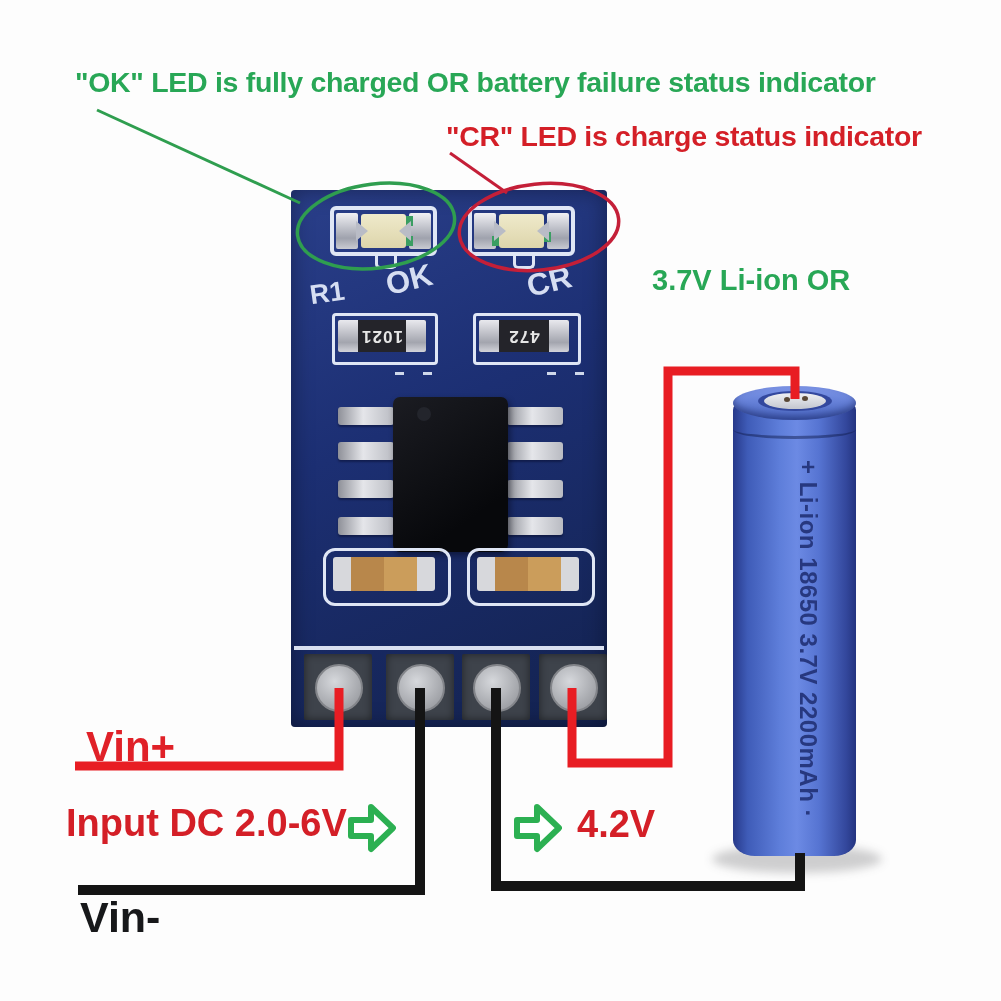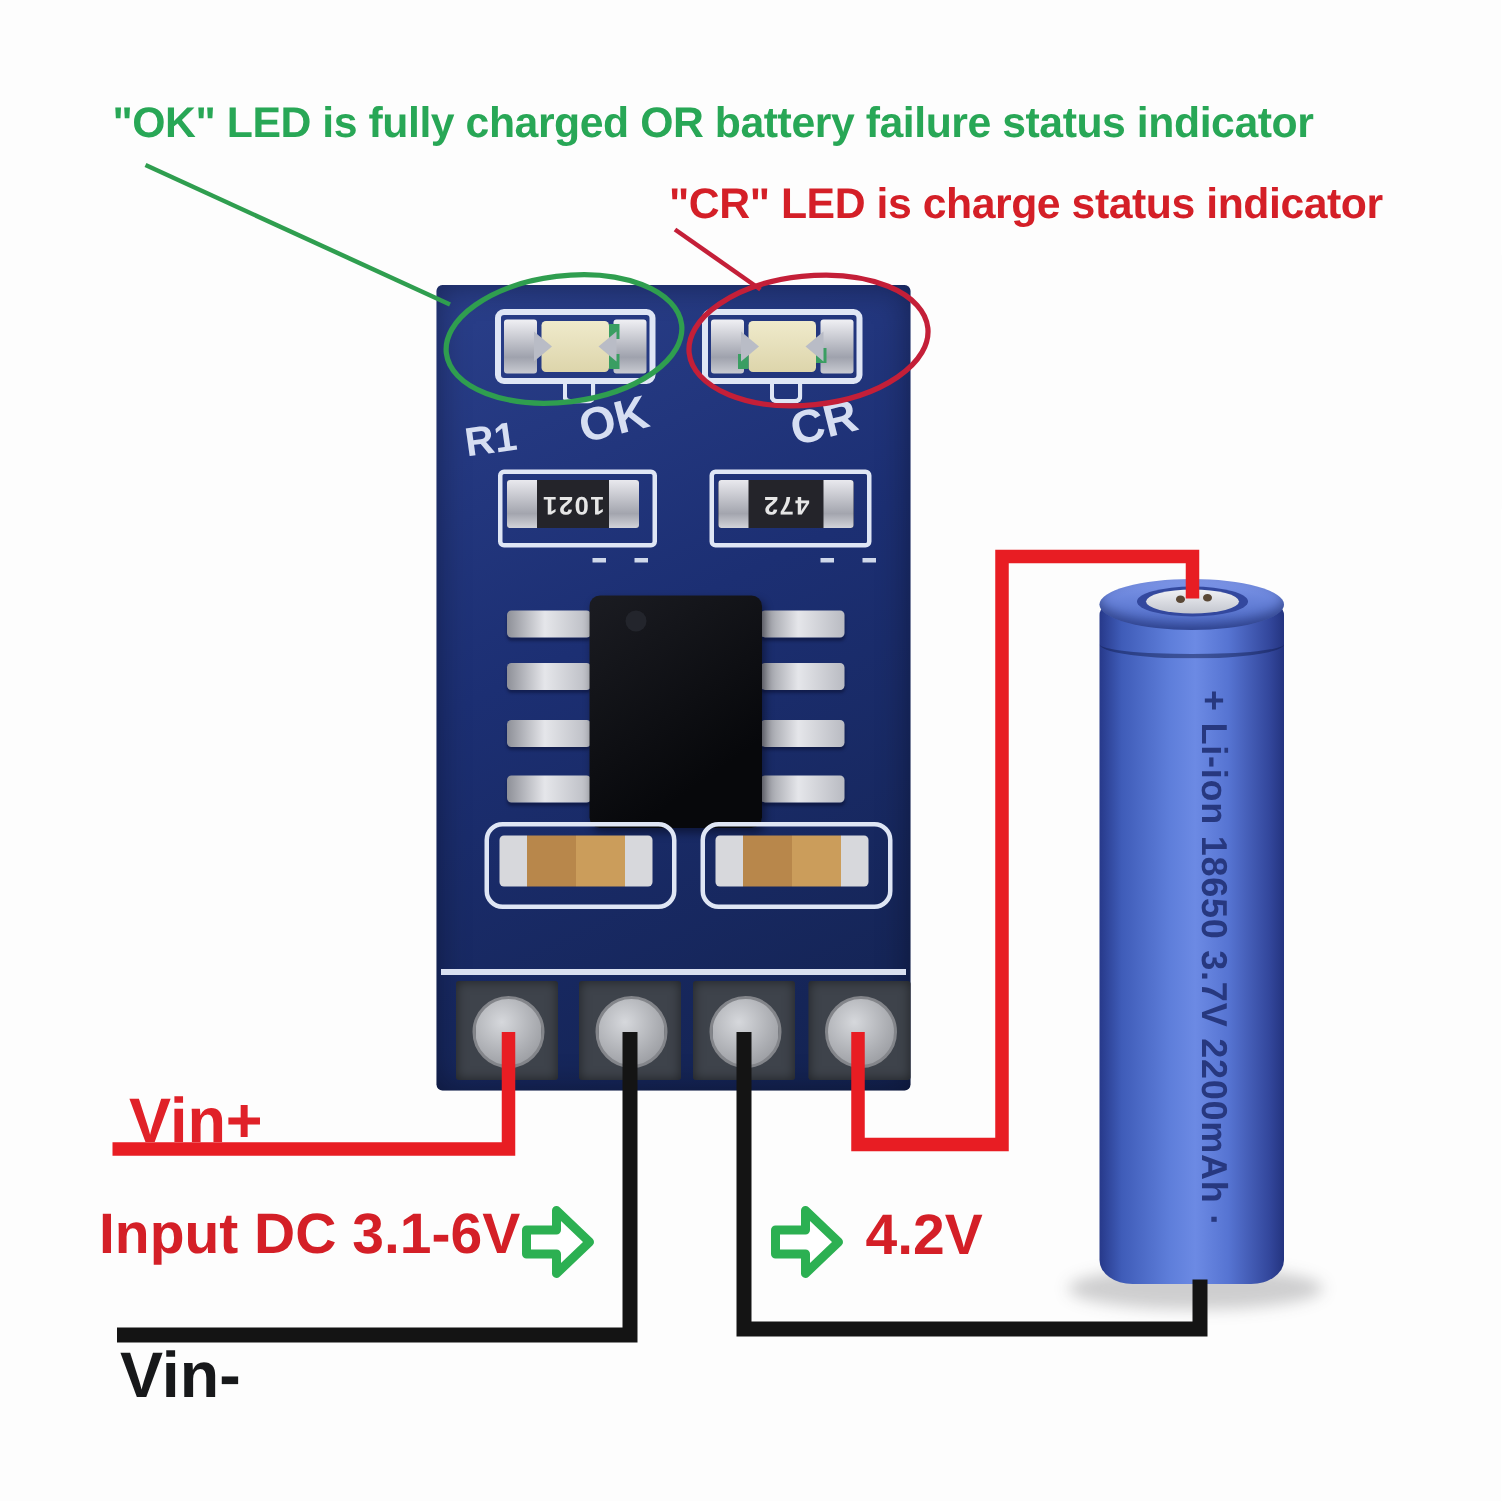--- a/index.html
+++ b/index.html
@@ -87,20 +87,21 @@
   .arrow-svg{position:absolute;width:48px;height:56px;}
   .arr1{left:348px;top:800px;} .arr2{left:514px;top:800px;}
 </style>
 </head>
 <body>
 
 <div class="stage">
 
   <div class="txt txt-ok">"OK" LED is fully charged OR battery failure status indicator</div>
   <div class="txt txt-cr">"CR" LED is charge status indicator</div>
+  <div class="txt txt-bat1">3.7V Li-ion OR</div>
 
   <div class="pcb">
     <div class="led-frame led-f1">
       <div class="led-metal l"></div>
       <div class="led-metal r"></div>
       <div class="led-chip"></div>
       <div class="led-green" style="left:72px;top:6px;"></div>
       <div class="led-green" style="left:72px;top:26px;"></div>
       <div class="led-tri-l"></div>
       <div class="led-tri-r"></div>
@@ -191,21 +192,21 @@
     <line x1="450" y1="153" x2="507" y2="193" stroke="#c41f38" stroke-width="3"></line>
     <ellipse cx="376" cy="226" rx="79" ry="42" transform="rotate(-7 376 226)" fill="none" stroke="#2f9e4f" stroke-width="3.5"></ellipse>
     <ellipse cx="539" cy="227" rx="80" ry="43" transform="rotate(-6 539 227)" fill="none" stroke="#c41f38" stroke-width="3.5"></ellipse>
     <polyline points="75,766 339,766 339,688" fill="none" stroke="#e81d23" stroke-width="9"></polyline>
     <polyline points="78,890 420,890 420,688" fill="none" stroke="#141414" stroke-width="10"></polyline>
     <polyline points="496,688 496,886 800,886 800,853" fill="none" stroke="#141414" stroke-width="10"></polyline>
     <polyline points="572,688 572,763 668,763 668,371 795,371 795,399" fill="none" stroke="#e81d23" stroke-width="9"></polyline>
   </svg>
 
   <div class="txt txt-vinp">Vin+</div>
-  <div class="txt txt-input">Input DC 3.1-6V</div>
+  <div class="txt txt-input">Input DC 2.0-6V</div>
   <svg class="arrow-svg arr1" viewBox="0 0 48 56">
     <polygon points="3,20 23,20 23,7 45,28 23,49 23,36 3,36" fill="#ffffff" stroke="#2cb052" stroke-width="6" stroke-linejoin="round"></polygon>
   </svg>
   <svg class="arrow-svg arr2" viewBox="0 0 48 56">
     <polygon points="3,20 23,20 23,7 45,28 23,49 23,36 3,36" fill="#ffffff" stroke="#2cb052" stroke-width="6" stroke-linejoin="round"></polygon>
   </svg>
   <div class="txt txt-42v">4.2V</div>
   <div class="txt txt-vinm">Vin-</div>
 
 </div>

